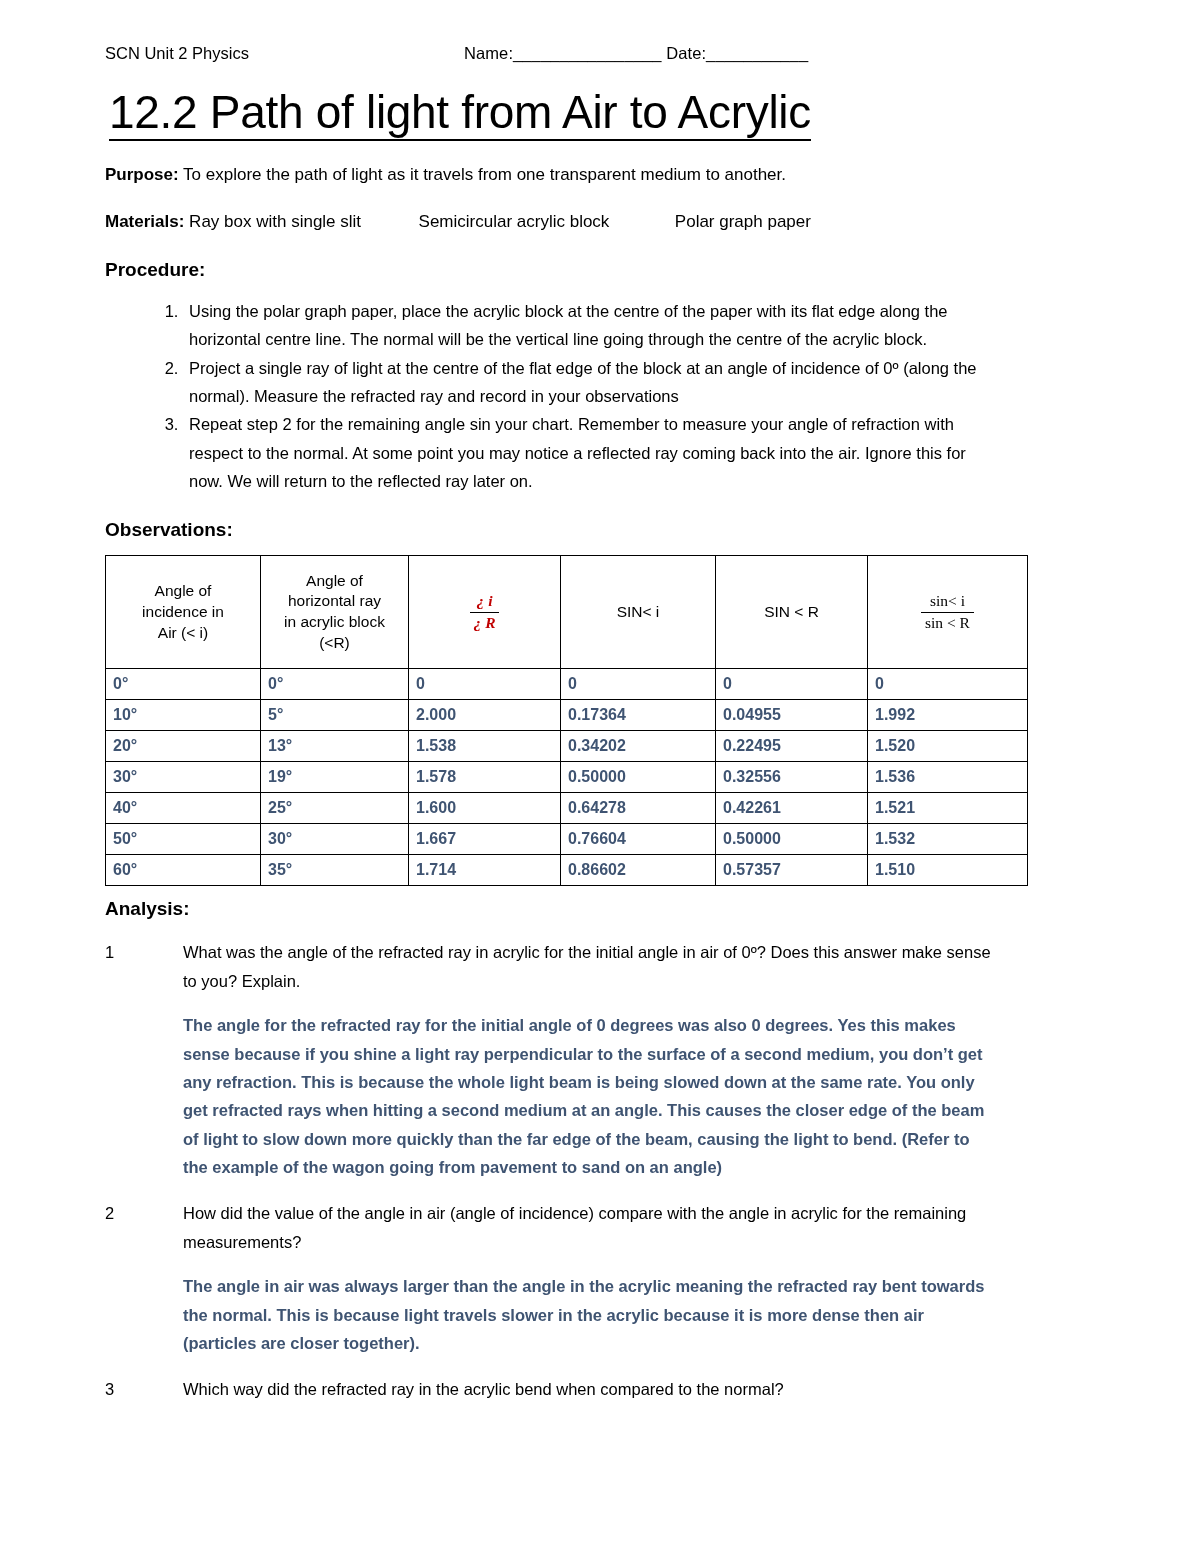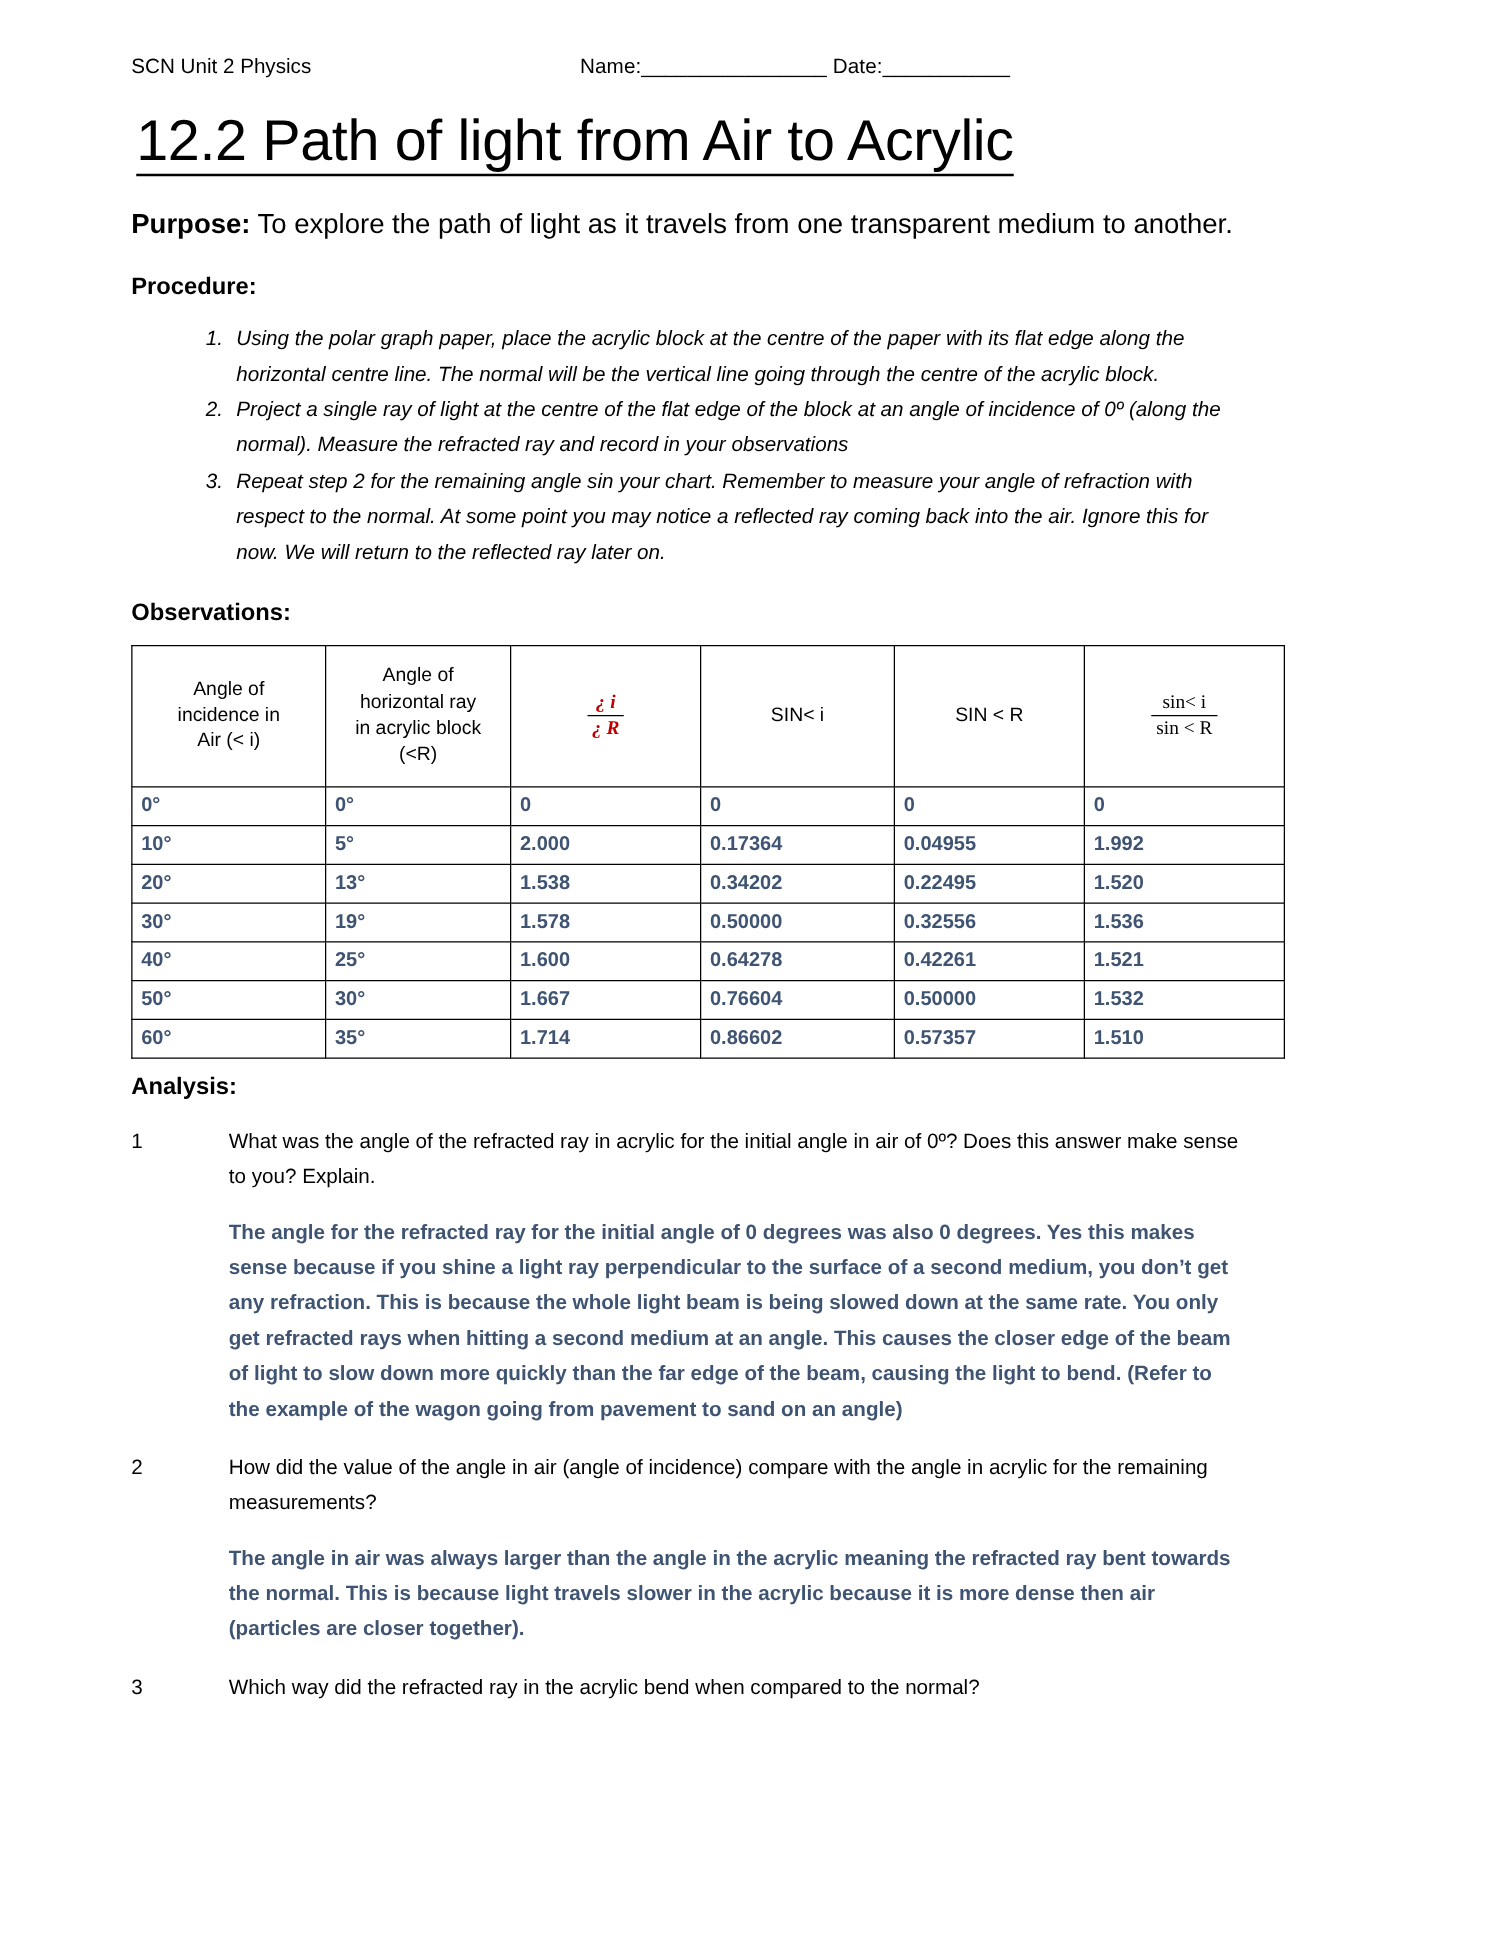--- a/index.html
+++ b/index.html
@@ -44,21 +44,21 @@
     font-weight: 400;
     line-height: 1.08;
     letter-spacing: -0.3px;
     border-bottom: 2.5px solid #000;
     display: inline-block;
     padding-bottom: 2px;
   }
 
   
   .blk {
-    font-size: 22px;
+    font-size: 17px;
     line-height: 1.45;
     margin-top: 22px;
   }
   .blk .lbl {
     font-weight: bold;
   }
   .materials-row .mat-item { display: inline-block; }
   .materials-row .gap1 { display:inline-block; width: 48px; }
   .materials-row .gap2 { display:inline-block; width: 56px; }
 
@@ -71,21 +71,20 @@
   
   ol.procedure {
     margin: 16px 0 0 0;
     padding-left: 78px;
     font-size: 16.5px;
     line-height: 1.72;
   }
   ol.procedure li {
     margin-bottom: 0px;
     padding-left: 6px;
-    font-style: italic;
   }
 
   
   table.obs {
     border-collapse: collapse;
     width: 922px;
     margin-top: 14px;
     table-layout: fixed;
     font-size: 15.5px;
   }
@@ -170,20 +169,28 @@
 
   <div>
     <h1 class="doc-title">12.2 Path of light from Air to Acrylic</h1>
   </div>
 
   <div class="blk">
     <span class="lbl">Purpose:</span>
     <span>To explore the path of light as it travels from one transparent medium to another.</span>
   </div>
 
+  <div class="blk materials-row">
+    <span class="lbl">Materials:</span>
+    <span class="mat-item">Ray box with single slit</span>
+    <span class="gap1"></span>
+    <span class="mat-item">Semicircular acrylic block</span>
+    <span class="gap2"></span>
+    <span class="mat-item">Polar graph paper</span>
+  </div>
 
   <div class="section-label">Procedure:</div>
   <ol class="procedure">
     <li>Using the polar graph paper, place the acrylic block at the centre of the paper with its flat edge along the horizontal centre line.  The normal will be the vertical line going through the centre of the acrylic block.</li>
     <li>Project a single ray of light at the centre of the flat edge of the block at an angle of incidence of 0º (along the normal). Measure the refracted ray and record in your observations</li>
     <li>Repeat step 2 for the remaining angle sin your chart. Remember to measure your angle of refraction with respect to the normal. At some point you may notice a reflected ray coming back into the air. Ignore this for now. We will return to the reflected ray later on.</li>
   </ol>
 
   <div class="section-label">Observations:</div>
 

